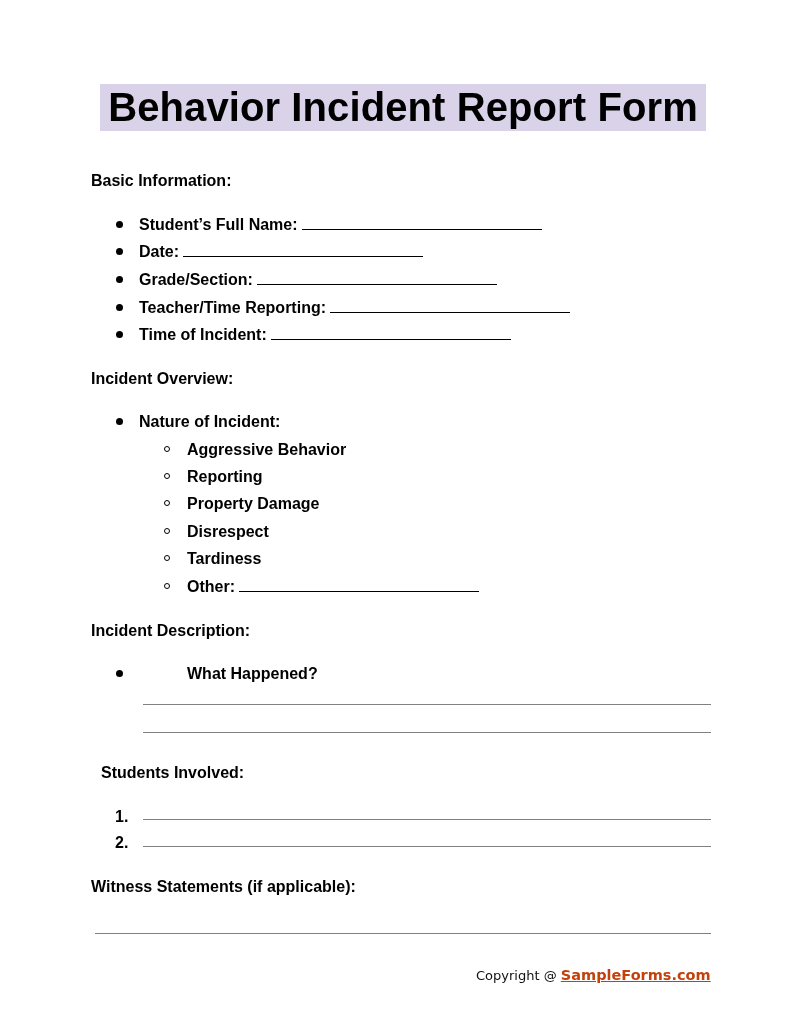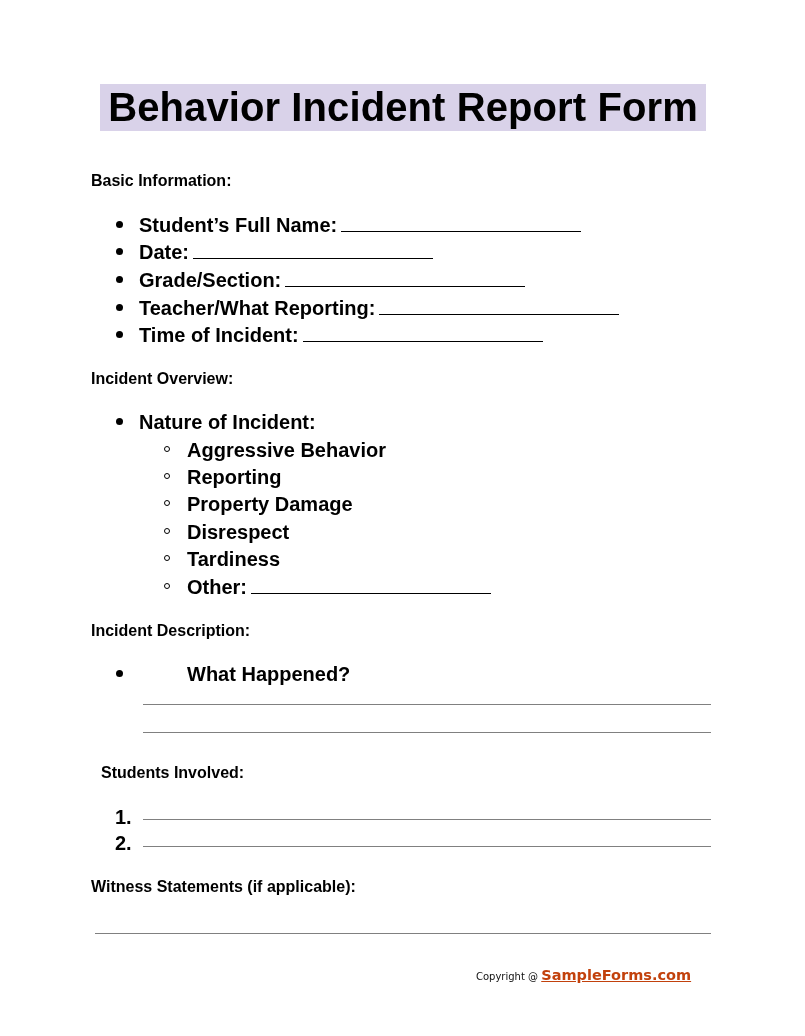--- a/index.html
+++ b/index.html
@@ -40,21 +40,21 @@
       text-align: center;
       letter-spacing: 0.1px;
     }
     .abs { position: absolute; white-space: nowrap; }
     .heading {
       font-size: 16px;
       font-weight: bold;
       line-height: 20px;
     }
     .item {
-      font-size: 20px;
+      font-size: 16px;
       font-weight: bold;
       line-height: 20px;
     }
     .bullet {
       position: absolute;
       width: 7px; height: 7px;
       border-radius: 50%;
       background: #000;
     }
     .circle {
@@ -74,21 +74,21 @@
     .rule {
       position: absolute;
       height: 0;
       border-top: 1px solid #808080;
     }
     .footer {
       font-size: 15px;
       line-height: 20px;
       font-family: "DejaVu Sans", sans-serif;
     }
-    .footer-text { color: #111; font-size: 10px; }
+    .footer-text { color: #111; font-size: 13px; }
     .footer-link {
       color: #c2410c;
       font-weight: bold;
       text-decoration: underline;
       font-size: 14.5px;
     }
   </style>
 </head>
 <body>
 
@@ -111,21 +111,21 @@
       <span>Date:</span><span class="blank" style="width:240px;"></span>
     </div>
 
     <div class="bullet" style="left:116px; top:276px;"></div>
     <div class="abs item" style="left:139px; top:270px;">
       <span>Grade/Section:</span><span class="blank" style="width:240px;"></span>
     </div>
 
     <div class="bullet" style="left:116px; top:304px;"></div>
     <div class="abs item" style="left:139px; top:298px;">
-      <span>Teacher/What Reporting:</span><span class="blank" style="width:240px;"></span>
+      <span>Teacher/Time Reporting:</span><span class="blank" style="width:240px;"></span>
     </div>
 
     <div class="bullet" style="left:116px; top:331px;"></div>
     <div class="abs item" style="left:139px; top:325px;">
       <span>Time of Incident:</span><span class="blank" style="width:240px;"></span>
     </div>
   </div>
 
   <div class="abs heading" style="left:91px; top:369px;">Incident Overview:</div>
 

